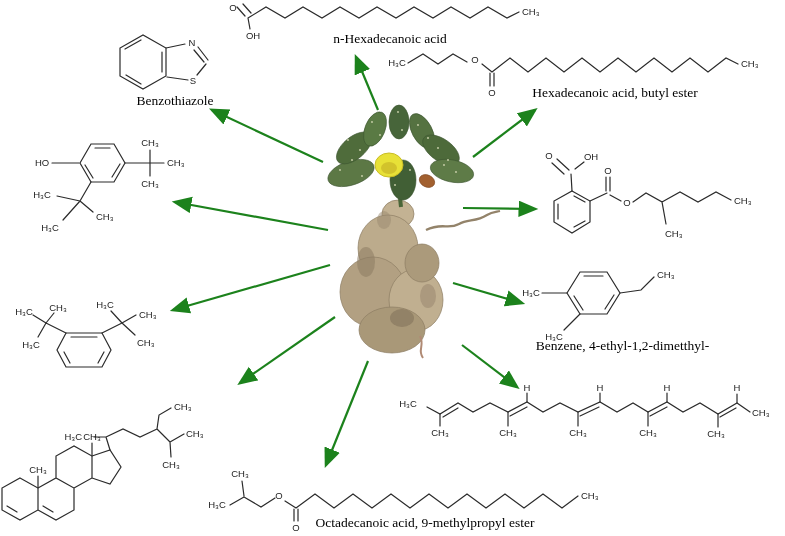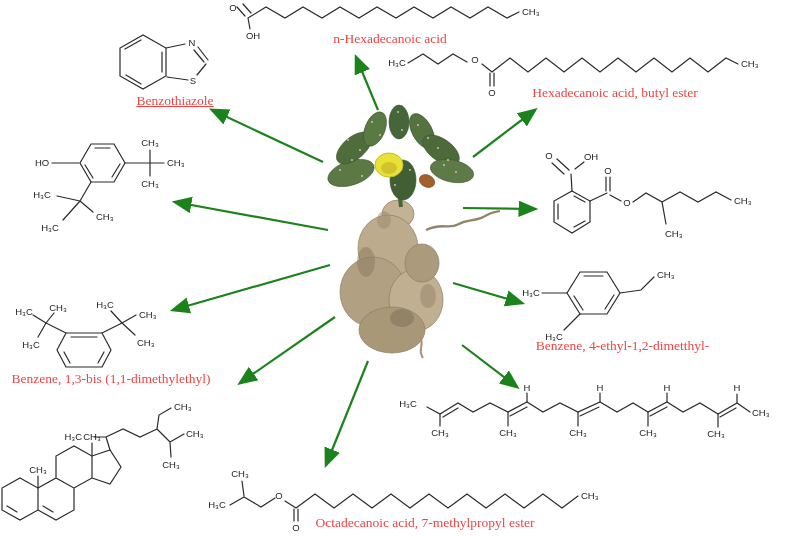--- a/index.html
+++ b/index.html
@@ -1,18 +1,18 @@
 <!DOCTYPE html>
 <html><head>
 <meta charset="utf-8">
 <style>
   html,body{margin:0;padding:0;background:#fff;}
   #canvas{position:relative;width:785px;height:536px;background:#fff;overflow:hidden;}
   #overlay{position:absolute;left:0;top:0;}
-  .cname{position:absolute;font-family:"Liberation Serif",serif;font-size:13.5px;color:#ef4444;text-align:center;line-height:1.12;}
+  .cname{position:absolute;font-family:"Liberation Serif",serif;font-size:13.5px;color:#000000;text-align:center;line-height:1.12;}
   svg text{font-family:"Liberation Sans",sans-serif;font-size:9.5px;fill:#1c1c1c;}
   .bond{stroke:#2b2b2b;stroke-width:1.2;fill:none;stroke-linecap:round;}
   .arrow{stroke-width:2.2;fill:none;}
 </style>
 </head>
 <body>
 
 <div id="canvas">
 <svg id="overlay" width="785" height="536" viewBox="0 0 785 536">
   <defs>
@@ -186,18 +186,17 @@
             <circle cx="395" cy="185" r="0.9"></circle>
       </g>
       <ellipse cx="389" cy="165" rx="14" ry="12" fill="#e8e137" stroke="#c9bd25" stroke-width="1"></ellipse>
       <ellipse cx="389" cy="168" rx="8" ry="6" fill="#d2c32b" stroke="none"></ellipse>
       <ellipse cx="427" cy="181" rx="8" ry="6" fill="#a2602f" stroke="#7c451f" transform="rotate(25 427 181)"></ellipse>
     </g>
   </g>
 </svg>
 
 <div class="cname" style="left:270px;top:31px;width:240px;">n-Hexadecanoic acid</div>
-<div class="cname" style="left:110px;top:93px;width:130px;text-decoration:underline;">Benzothiazole</div>
+<div class="cname" style="left:110px;top:93px;width:130px;">Benzothiazole</div>
 <div class="cname" style="left:500px;top:85px;width:230px;">Hexadecanoic acid, butyl ester</div>
-<div class="cname" style="left:2px;top:371px;width:218px;">Benzene, 1,3-bis (1,1-dimethylethyl)</div>
 <div class="cname" style="left:510px;top:338px;width:225px;">Benzene, 4-ethyl-1,2-dimetthyl-</div>
-<div class="cname" style="left:300px;top:515px;width:250px;">Octadecanoic acid, 7-methylpropyl ester</div>
+<div class="cname" style="left:300px;top:515px;width:250px;">Octadecanoic acid, 9-methylpropyl ester</div>
 </div>
 
 </body></html>

